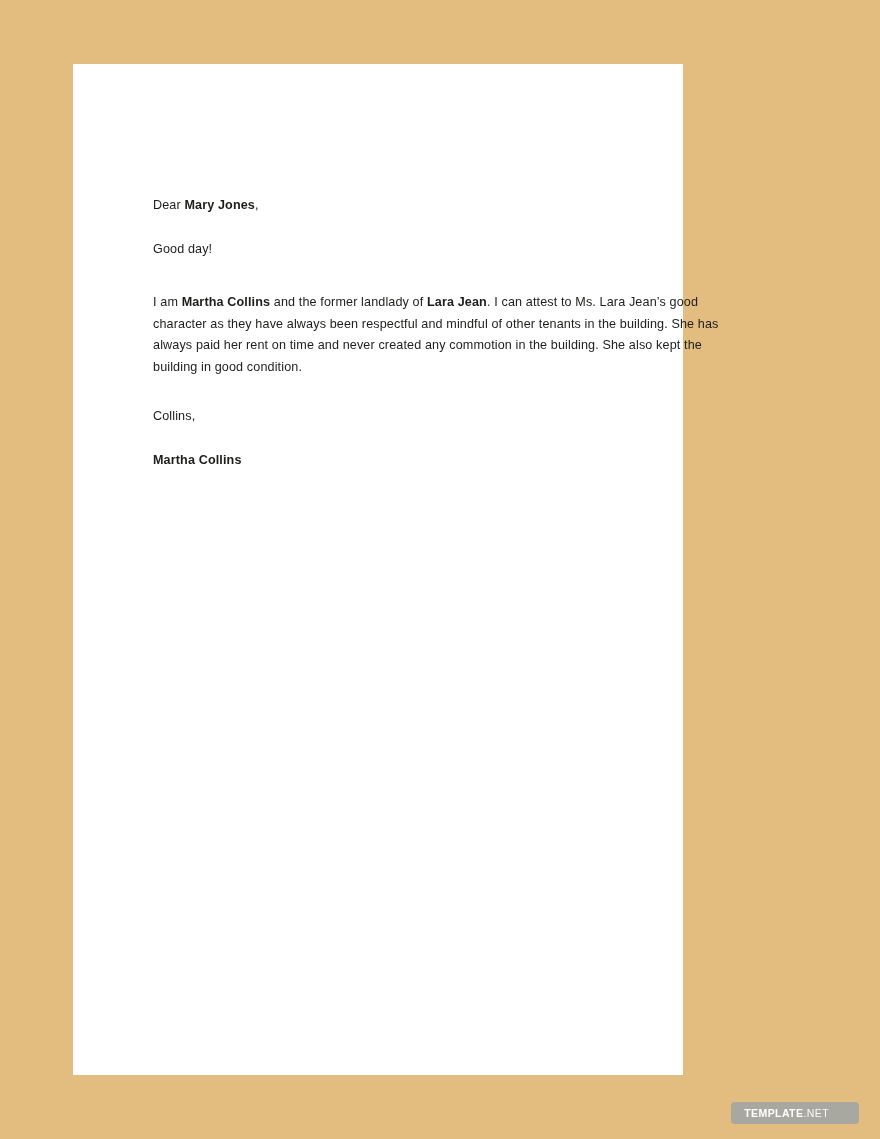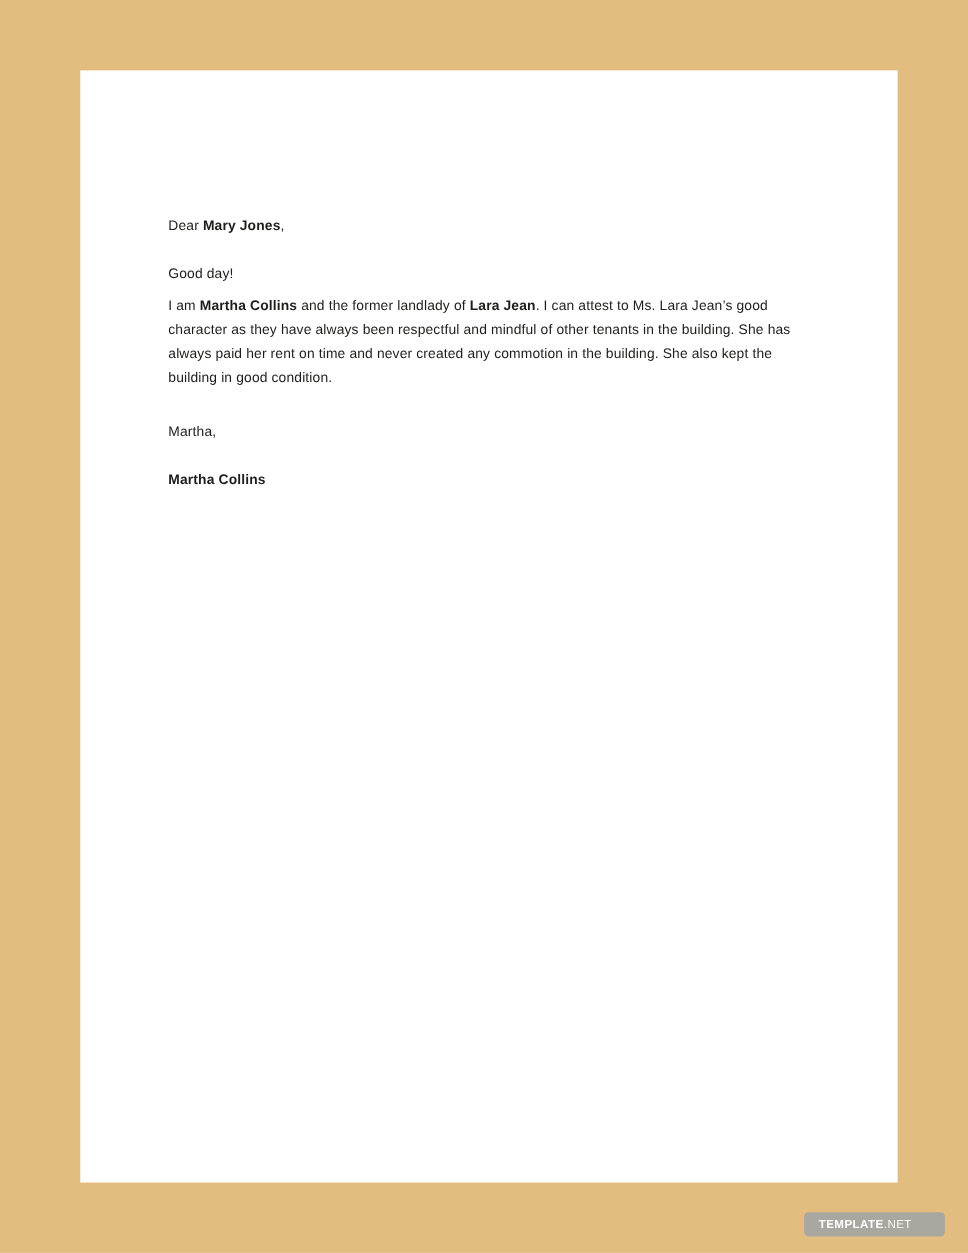--- a/index.html
+++ b/index.html
@@ -11,21 +11,21 @@
     height: 1139px;
     background: #e3bd7f;
     font-family: "Liberation Sans", sans-serif;
     position: relative;
     overflow: hidden;
   }
   .page-sheet {
     position: absolute;
     left: 73px;
     top: 64px;
-    width: 743px;
+    width: 610px;
     height: 1011px;
     background: #ffffff;
   }
   .letter-body {
     position: absolute;
     left: 80px;
     top: 131px;
     width: 570px;
   }
   .para {
@@ -33,21 +33,21 @@
     line-height: 21.5px;
     color: #1d1d1b;
     margin: 0 0 21px 0;
     text-align: left;
     letter-spacing: 0.01em;
   }
   .para.salutation {
     margin-bottom: 22px;
   }
   .para.greeting {
-    margin-bottom: 8px;
+    margin-bottom: 32px;
   }
   .para.main-body {
     margin-bottom: 28px;
   }
   .para.assurance {
     margin-bottom: 42px;
   }
   .para.closing {
     margin-bottom: 22px;
   }
@@ -82,20 +82,20 @@
 <div class="page-sheet">
   <div class="letter-body">
 
     <p class="para salutation"><span>Dear </span><b>Mary Jones</b><span>,</span></p>
 
     <p class="para greeting">Good day!</p>
 
     <p class="para main-body"><span>I am </span><b>Martha Collins</b><span> and the former landlady of </span><b>Lara Jean</b><span>. I can attest to Ms. Lara Jean’s good character as they have always been respectful and mindful of other tenants in the building. She has always paid her rent on time and never created any commotion in the building. She also kept the building in good condition.</span></p>
 
 
-    <p class="para closing">Martha,</p>
+    <p class="para closing">Collins,</p>
 
     <p class="para signature"><b>Martha Collins</b></p>
 
   </div>
 </div>
 
 <div class="watermark"><span>TEMPLATE</span><span class="suffix">.NET</span></div>
 
 </body></html>

